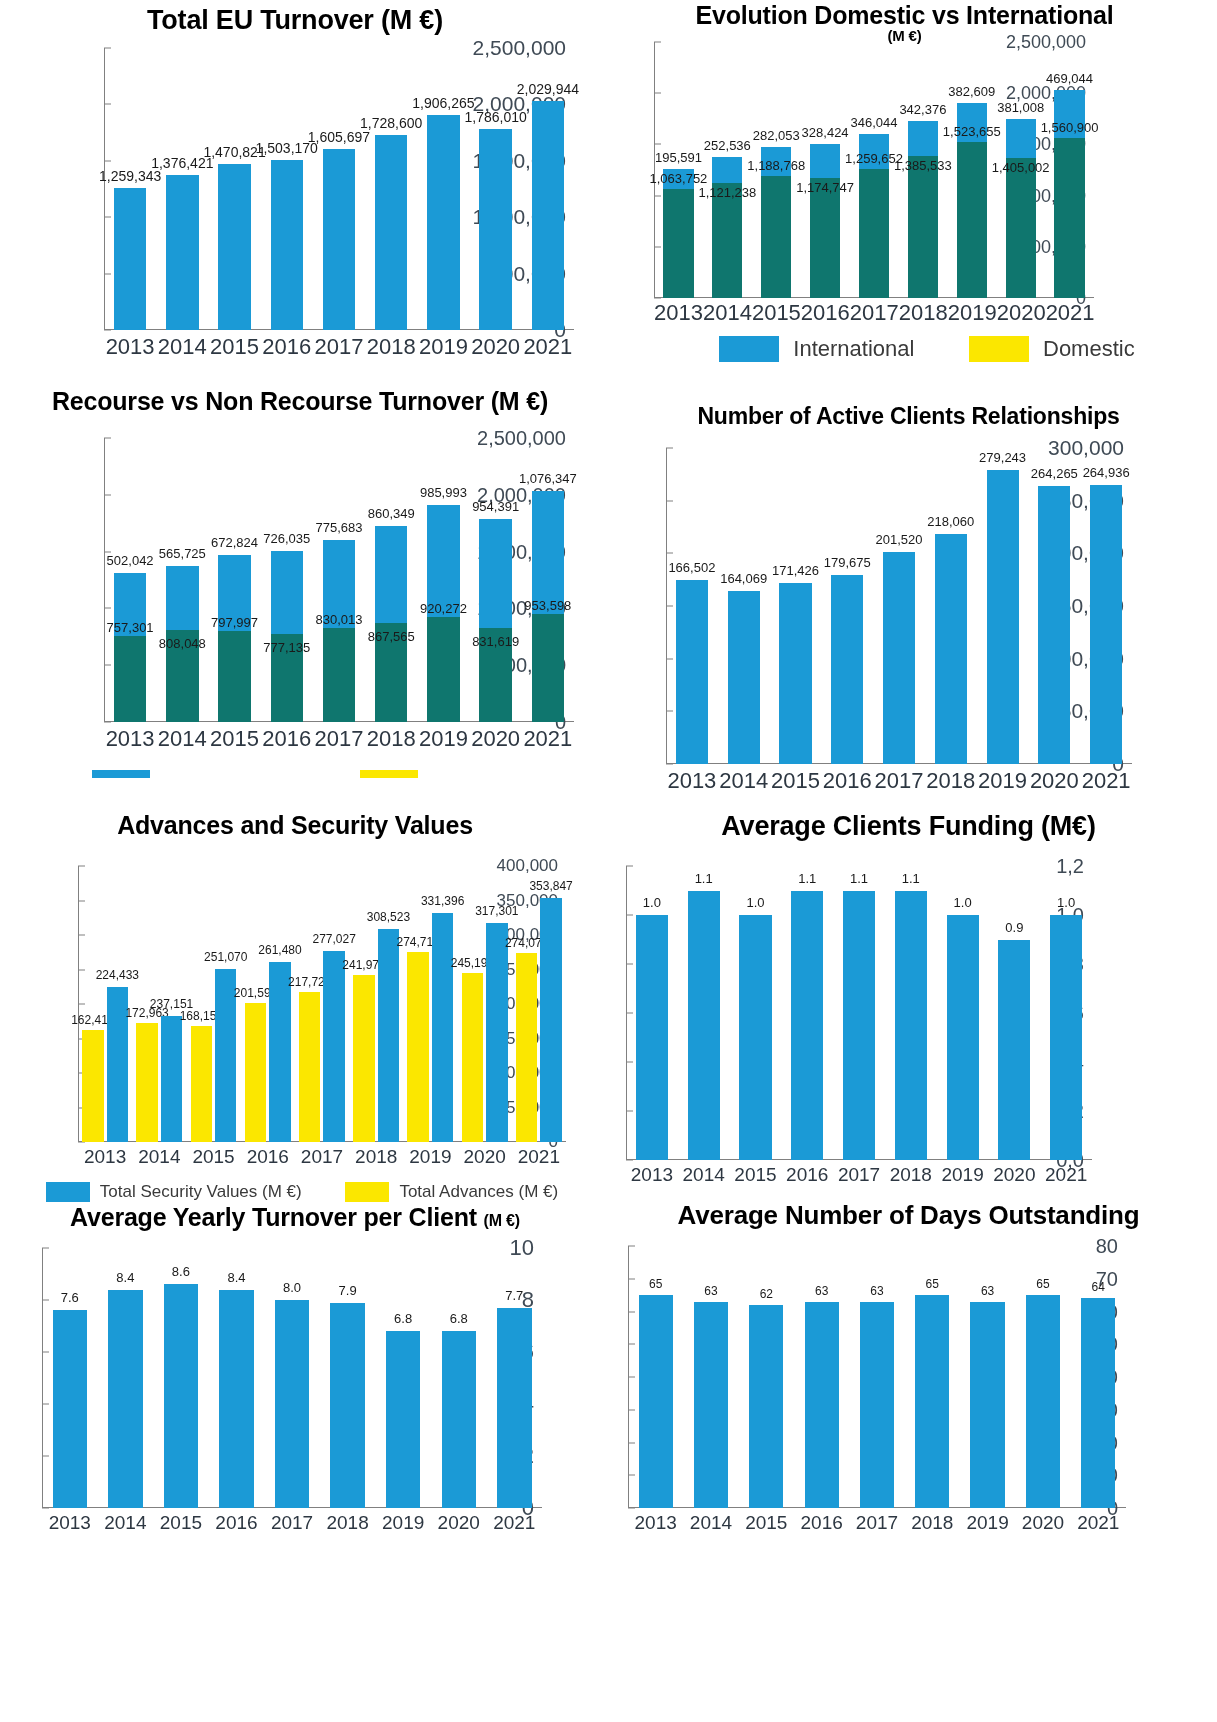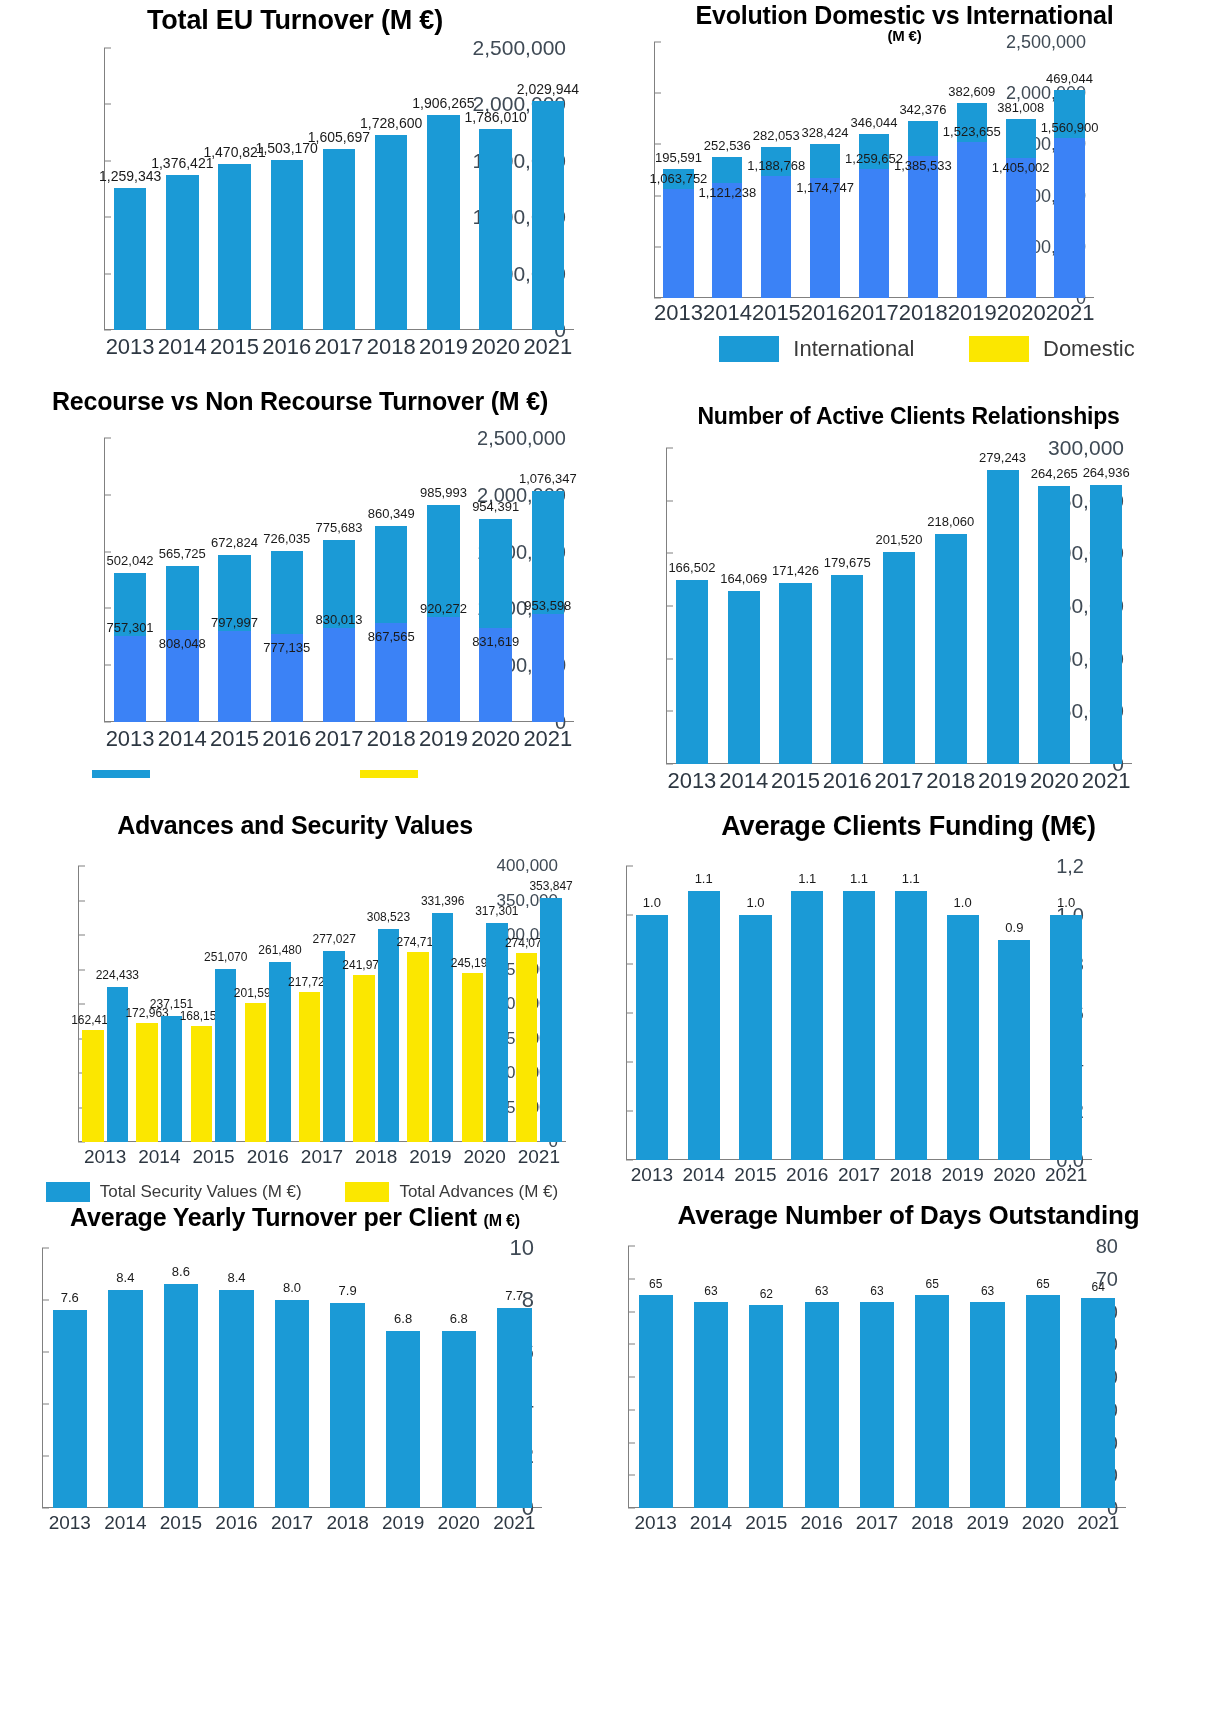--- a/index.html
+++ b/index.html
@@ -60,21 +60,21 @@
   .bars {
     position:absolute; left:0; right:0; bottom:0; top:0;
     display:flex; align-items:flex-end;
   }
   .slot { flex:1 1 0; height:100%; position:relative; display:flex; align-items:flex-end; justify-content:center; }
   .bar { position:relative; width:62%; }
   .bar.blue { background:#1b9ad6; }
   .bar.yellow { background:#fbe700; }
   .stack { width:62%; display:flex; flex-direction:column; justify-content:flex-end; }
   .seg.blue { background:#1b9ad6; }
-  .seg.yellow { background:#3b82f6; }
+  .seg.yellow { background:#0f766e; }
   .dual { width:86%; height:100%; display:flex; align-items:flex-end; justify-content:center; gap:3px; }
   .dual .bar { width:46%; }
 
   .dlabel {
     position:absolute;
     left:50%; transform:translateX(-50%);
     white-space:nowrap;
     color:#1a1a1a;
     font-size:14px;
   }

